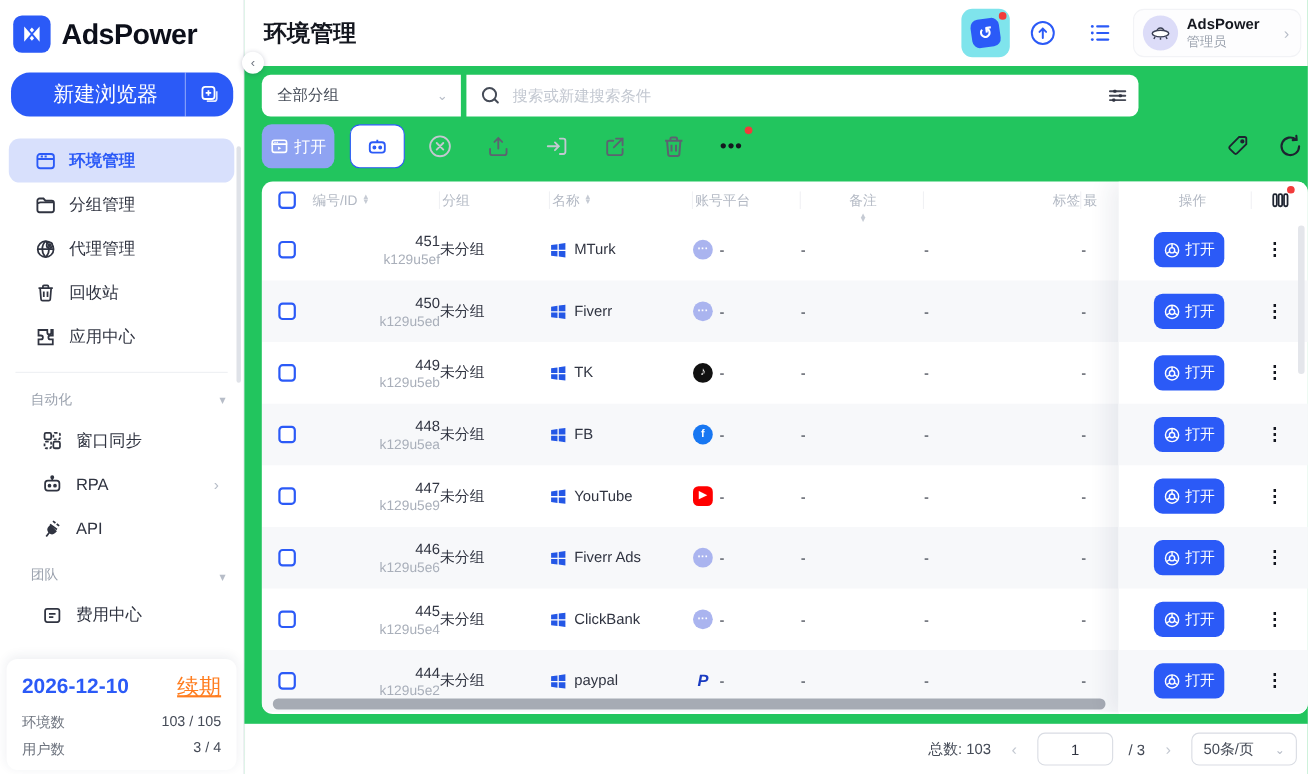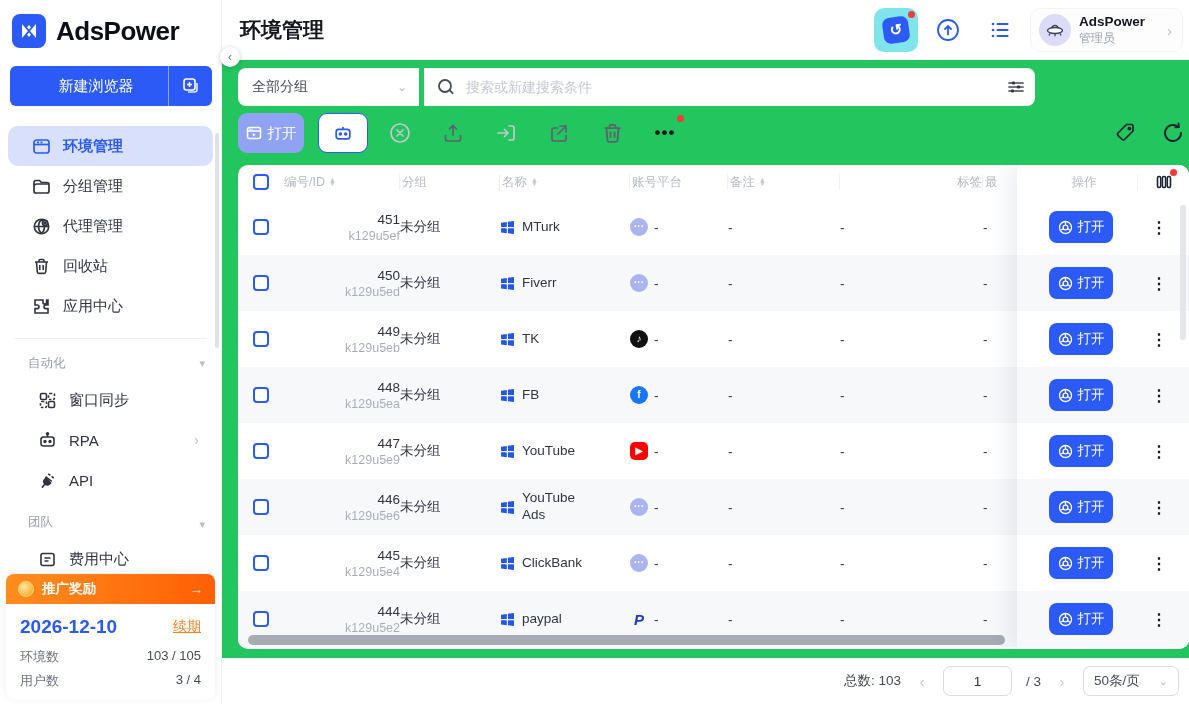--- a/index.html
+++ b/index.html
@@ -5,21 +5,21 @@
   * { margin:0; padding:0; box-sizing:border-box; }
   html,body { width:1189px; height:704px; overflow:hidden; }
   body { font-family:"Liberation Sans", sans-serif; color:#303441; }
   .app { position:relative; width:1189px; height:704px; background:#22c55e; overflow:hidden; }
 
   
   .sidebar { position:absolute; left:0; top:0; width:222px; height:704px; background:#fff; border-right:1px solid #eef0f3; z-index:5; }
   .logo-row { display:flex; align-items:center; gap:10px; padding:14px 0 0 12px; }
   .logo-mark { width:34px; height:34px; background:#2b5af7; border-radius:8px; display:flex; align-items:center; justify-content:center; }
   .logo-text { font-size:26px; font-weight:bold; color:#0c0f1a; letter-spacing:-0.5px; }
-  .new-browser { margin:18px 10px 0 10px; height:40px; background:#2b5af7; border:none; border-radius:6px; color:#fff; font-size:15px; display:flex; align-items:center; width:202px; cursor:pointer; font-family:inherit;padding-left:14px; }
+  .new-browser { margin:18px 10px 0 10px; height:40px; background:#2b5af7; border:none; border-radius:17px; color:#fff; font-size:19px; display:flex; align-items:center; width:202px; cursor:pointer; font-family:inherit;padding-left:14px; }
   .nb-label { flex:1; text-align:center; }
   .nb-side { width:44px; border-left:1px solid rgba(255,255,255,.45); display:flex; align-items:center; justify-content:center; align-self:stretch; }
   .nav { margin-top:20px; }
   .nav-item { display:flex; align-items:center; gap:12px; height:40px; padding:0 0 0 24px; font-size:15px; color:#303441; cursor:pointer; margin:0 8px; border-radius:10px; }
   .nav-item svg { flex:0 0 auto; }
   .nav-item.active { background:#d8e0fc; color:#2b5af7; font-weight:bold; }
   .sb-divider { height:1px; background:#eef0f3; margin:12px 14px; }
   .sec-title { display:flex; align-items:center; justify-content:space-between; padding:4px 16px 6px 28px; font-size:12.5px; color:#9aa1ad; }
   .sec-caret { color:#b7bdc8; font-size:11px; }
   .nav-sub .nav-item { padding-left:30px; font-size:15px; }
@@ -27,21 +27,21 @@
   .sb-thumb { position:absolute; right:2px; top:133px; width:4px; height:215px; background:#dfe2e8; border-radius:2px; }
 
   
   .promo { position:absolute; left:6px; right:6px; bottom:4px; background:#fff; border-radius:10px; box-shadow:0 -2px 10px rgba(40,50,90,.08); }
   .promo-banner { height:30px; background:linear-gradient(90deg,#ff8d1d,#ff5f05); border-radius:8px 8px 0 0; display:flex; align-items:center; gap:8px; padding:0 12px; color:#fff; font-size:13.5px; font-weight:bold; }
   .promo-arrow { margin-left:auto; font-weight:bold; }
   .coin { width:16px; height:16px; border-radius:50%; background:radial-gradient(circle at 35% 35%, #ffe49a, #f7a31b); border:1.5px solid #ffd76e; display:inline-block; }
   .promo-body { padding:8px 14px 10px 14px; }
   .promo-date-row { display:flex; align-items:center; justify-content:space-between; margin:4px 0 10px 0; }
   .promo-date { color:#2b5af7; font-size:19px; font-weight:bold; }
-  .renew { color:#ff7d1f; font-size:14px; text-decoration:underline; cursor:pointer; }
+  .renew { color:#ff7d1f; font-size:20px; text-decoration:underline; cursor:pointer; }
   .stat-row { display:flex; justify-content:space-between; font-size:13px; color:#6d737e; margin-top:6px; }
   .stat-val { color:#454b57; }
 
   
   .collapse-btn { position:absolute; left:220px; top:47px; width:20px; height:20px; background:#fff; border-radius:50%; box-shadow:0 1px 5px rgba(30,40,80,.25); display:flex; align-items:center; justify-content:center; font-size:12px; color:#6d737e; z-index:9; cursor:pointer; }
 
   
   .main { position:absolute; left:222px; top:0; width:967px; height:704px; }
   .topbar { position:absolute; left:0; top:0; width:967px; height:60px; background:#fff; display:flex; align-items:center; }
   .page-title { font-size:21px; font-weight:bold; color:#14171f; margin-left:18px; }
@@ -80,21 +80,21 @@
   .scroll-area { position:absolute; left:0; top:0; width:779px; height:484px; overflow:hidden; }
   .thead { display:flex; align-items:center; height:34px; font-size:12.5px; color:#b3b9c4; }
   .th { display:flex; align-items:center; gap:4px; border-right:1px solid #f0f1f4; height:16px; padding-left:2px; }
   .th:last-child { border-right:none; }
   .sorter { display:flex; flex-direction:column; line-height:0.62; font-size:7px; color:#c6cbd4; }
   .col-cb { width:44px; display:flex; justify-content:center; border-right:none !important; }
   .col-id { width:118px;text-align:right; }
   .col-grp { width:100px; }
   .col-nm { width:130px; }
   .col-pf { width:98px; }
-  .col-rm { width:112px; }
+  .col-rm { width:112px;flex-direction:column; }
   .col-tg { width:143px;justify-content:flex-end; }
   .col-ls { width:34px; overflow:hidden; white-space:nowrap; }
   .checkbox { width:16px; height:16px; border:2px solid #2b5af7; border-radius:4px; background:#fff; display:inline-block; cursor:pointer; }
   .trow { display:flex; align-items:center; height:56px; font-size:13.5px; color:#303441; }
   .trow.alt { background:#f7f8fa; }
   .id-num { font-size:13.5px; color:#303441; }
   .id-code { font-size:12.5px; color:#a9afba; margin-top:2px; }
   .nm-cell { display:flex; align-items:center; gap:7px; color:#303441; cursor:pointer; }
   .nm-text { max-width:78px; line-height:1.25; }
   .pf-cell { display:flex; align-items:center; gap:6px; }
@@ -232,25 +232,20 @@
             <rect x="3" y="3.5" width="13" height="12" rx="2"></rect>
             <path d="M6.5 8 h6 M6.5 11 h4"></path>
           </svg>
         <span>费用中心</span>
       </div>
     </div>
 
     <div class="sb-thumb"></div>
 
     <div class="promo">
-      <div class="promo-banner">
-        <span class="coin"></span>
-        <span>推广奖励</span>
-        <span class="promo-arrow">→</span>
-      </div>
       <div class="promo-body">
         <div class="promo-date-row">
           <span class="promo-date">2026-12-10</span>
           <span class="renew">续期</span>
         </div>
         <div class="stat-row">
           <span>环境数</span>
           <span class="stat-val">103 / 105</span>
         </div>
         <div class="stat-row">
@@ -554,21 +549,21 @@
               </div>
     <div class="col-id">
       <div class="id-num">446</div>
       <div class="id-code">k129u5e6</div>
     </div>
     <div class="col-grp">未分组</div>
     <div class="col-nm nm-cell">
       <svg width="15" height="15" viewBox="0 0 15 15">
                   <path d="M1 2.8 L6.8 2 v5 H1 Z M8 1.8 L14 1 v6 H8 Z M1 8.2 h5.8 v5 L1 12.4 Z M8 8.2 H14 v5.8 L8 13.2 Z" fill="#2457e6"></path>
                 </svg>
-      <span class="nm-text">YouTube Ads</span>
+      <span class="nm-text">Fiverr Ads</span>
     </div>
     <div class="col-pf pf-cell">
       <span class="pficon" style="background: rgb(170, 180, 239); color: rgb(255, 255, 255); border-radius: 50%; font-weight: bold;">···</span>
       <span>-</span>
     </div>
     <div class="col-rm">-</div>
     <div class="col-tg">-</div>
     <div class="col-ls">-</div>
   </div>
             <div class="trow">

